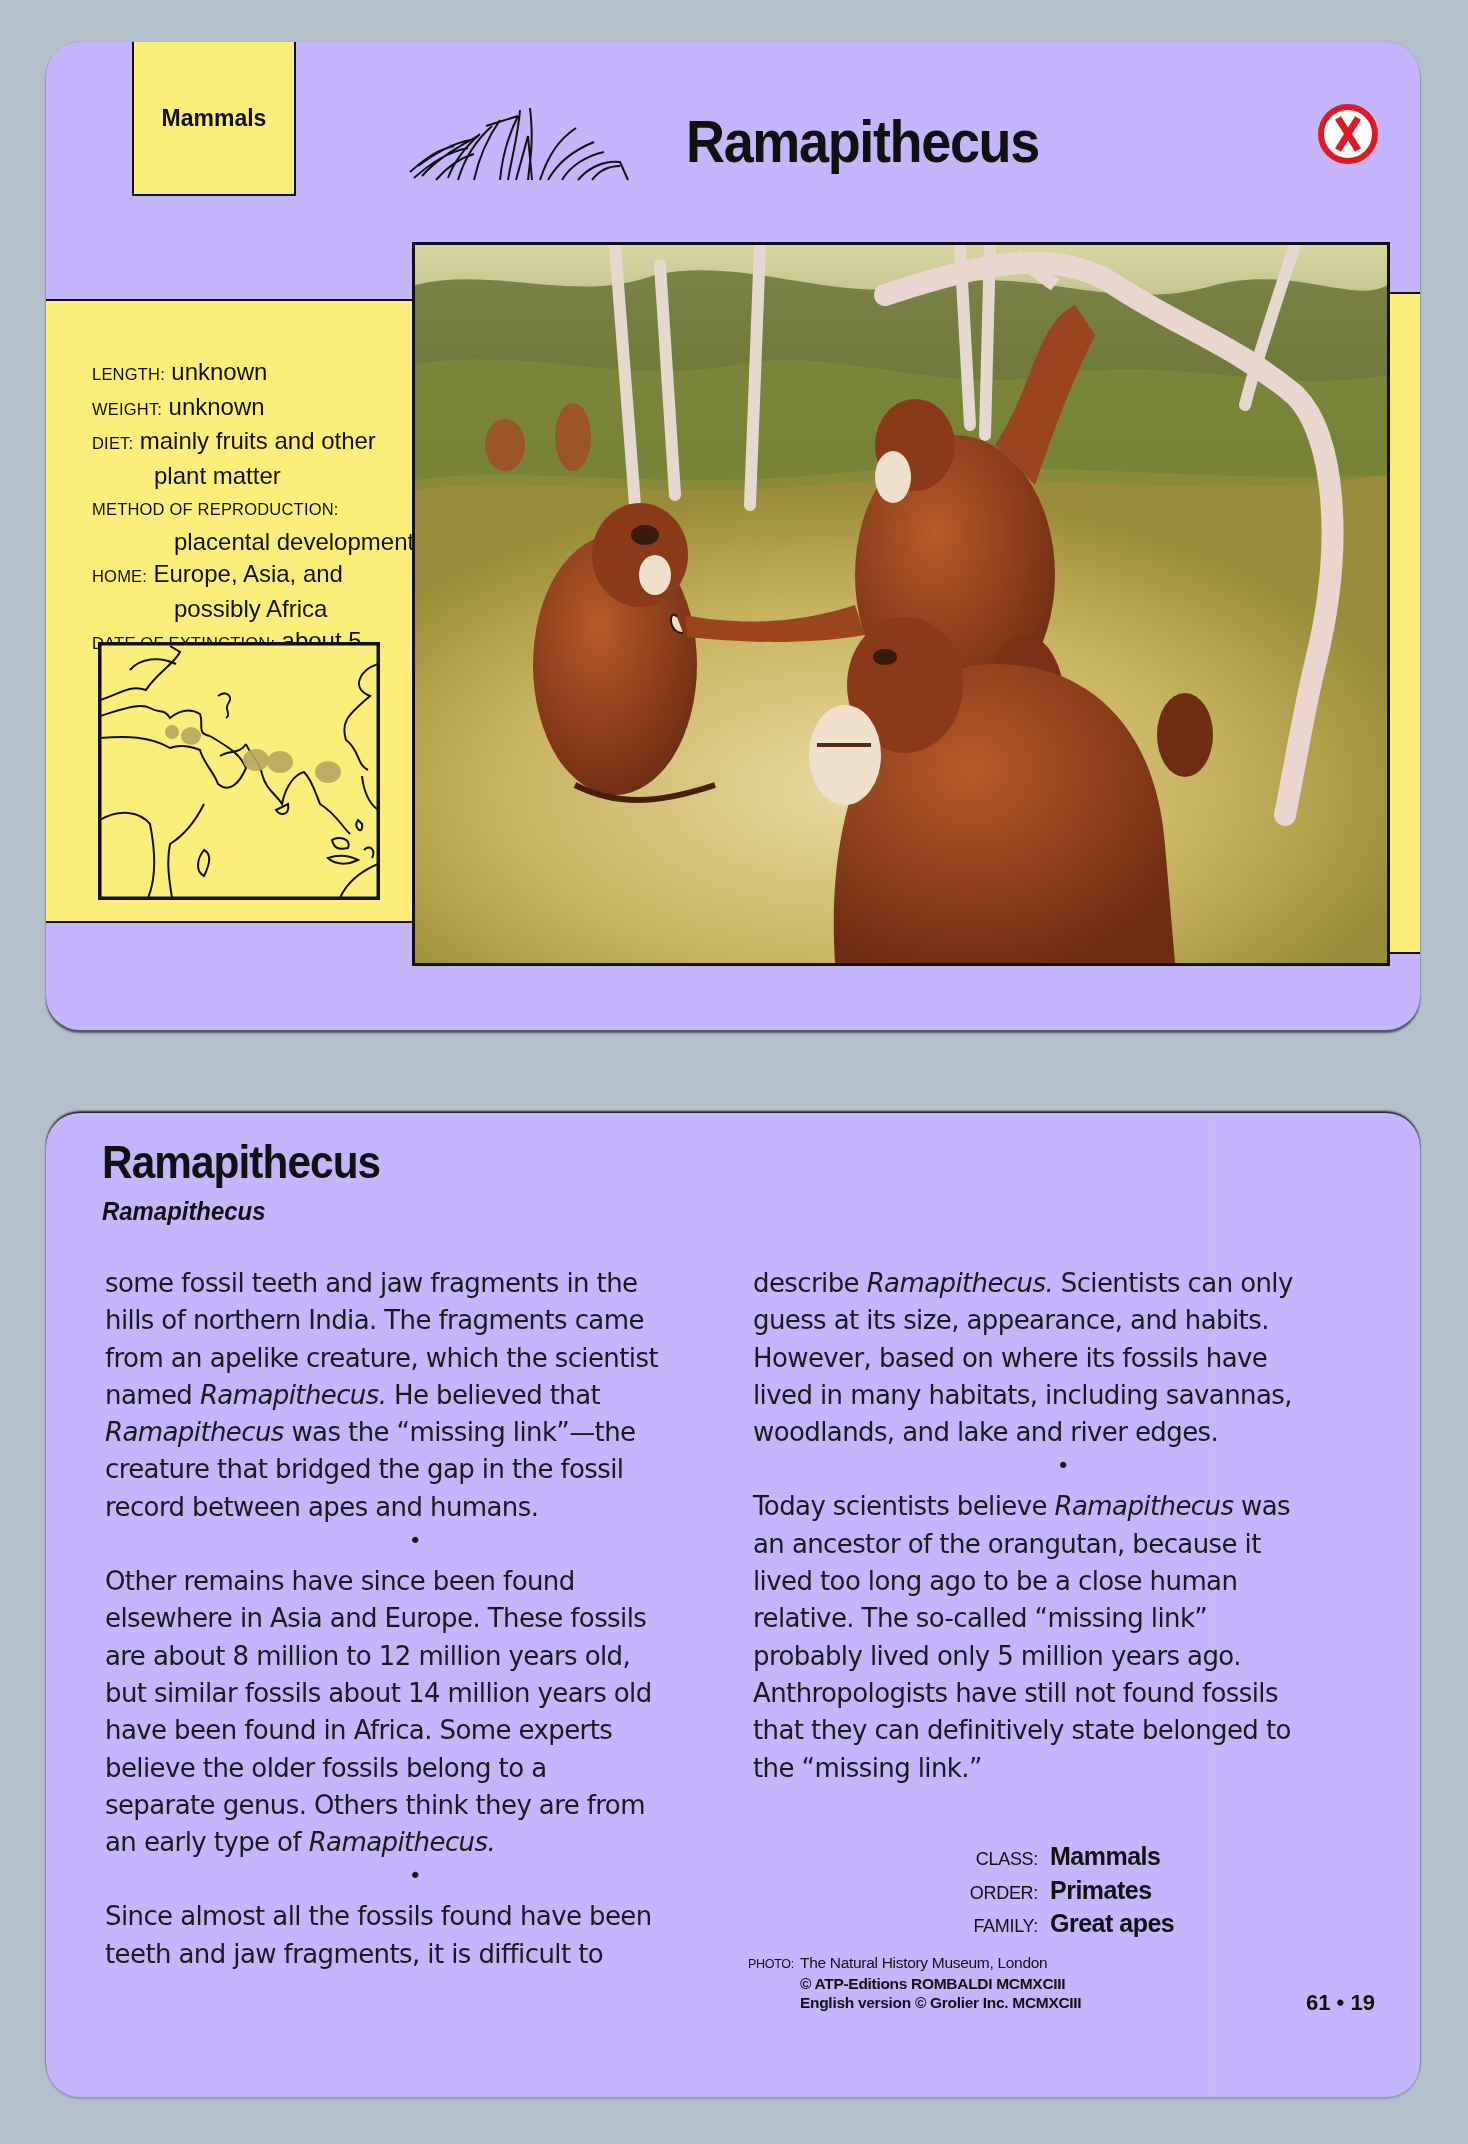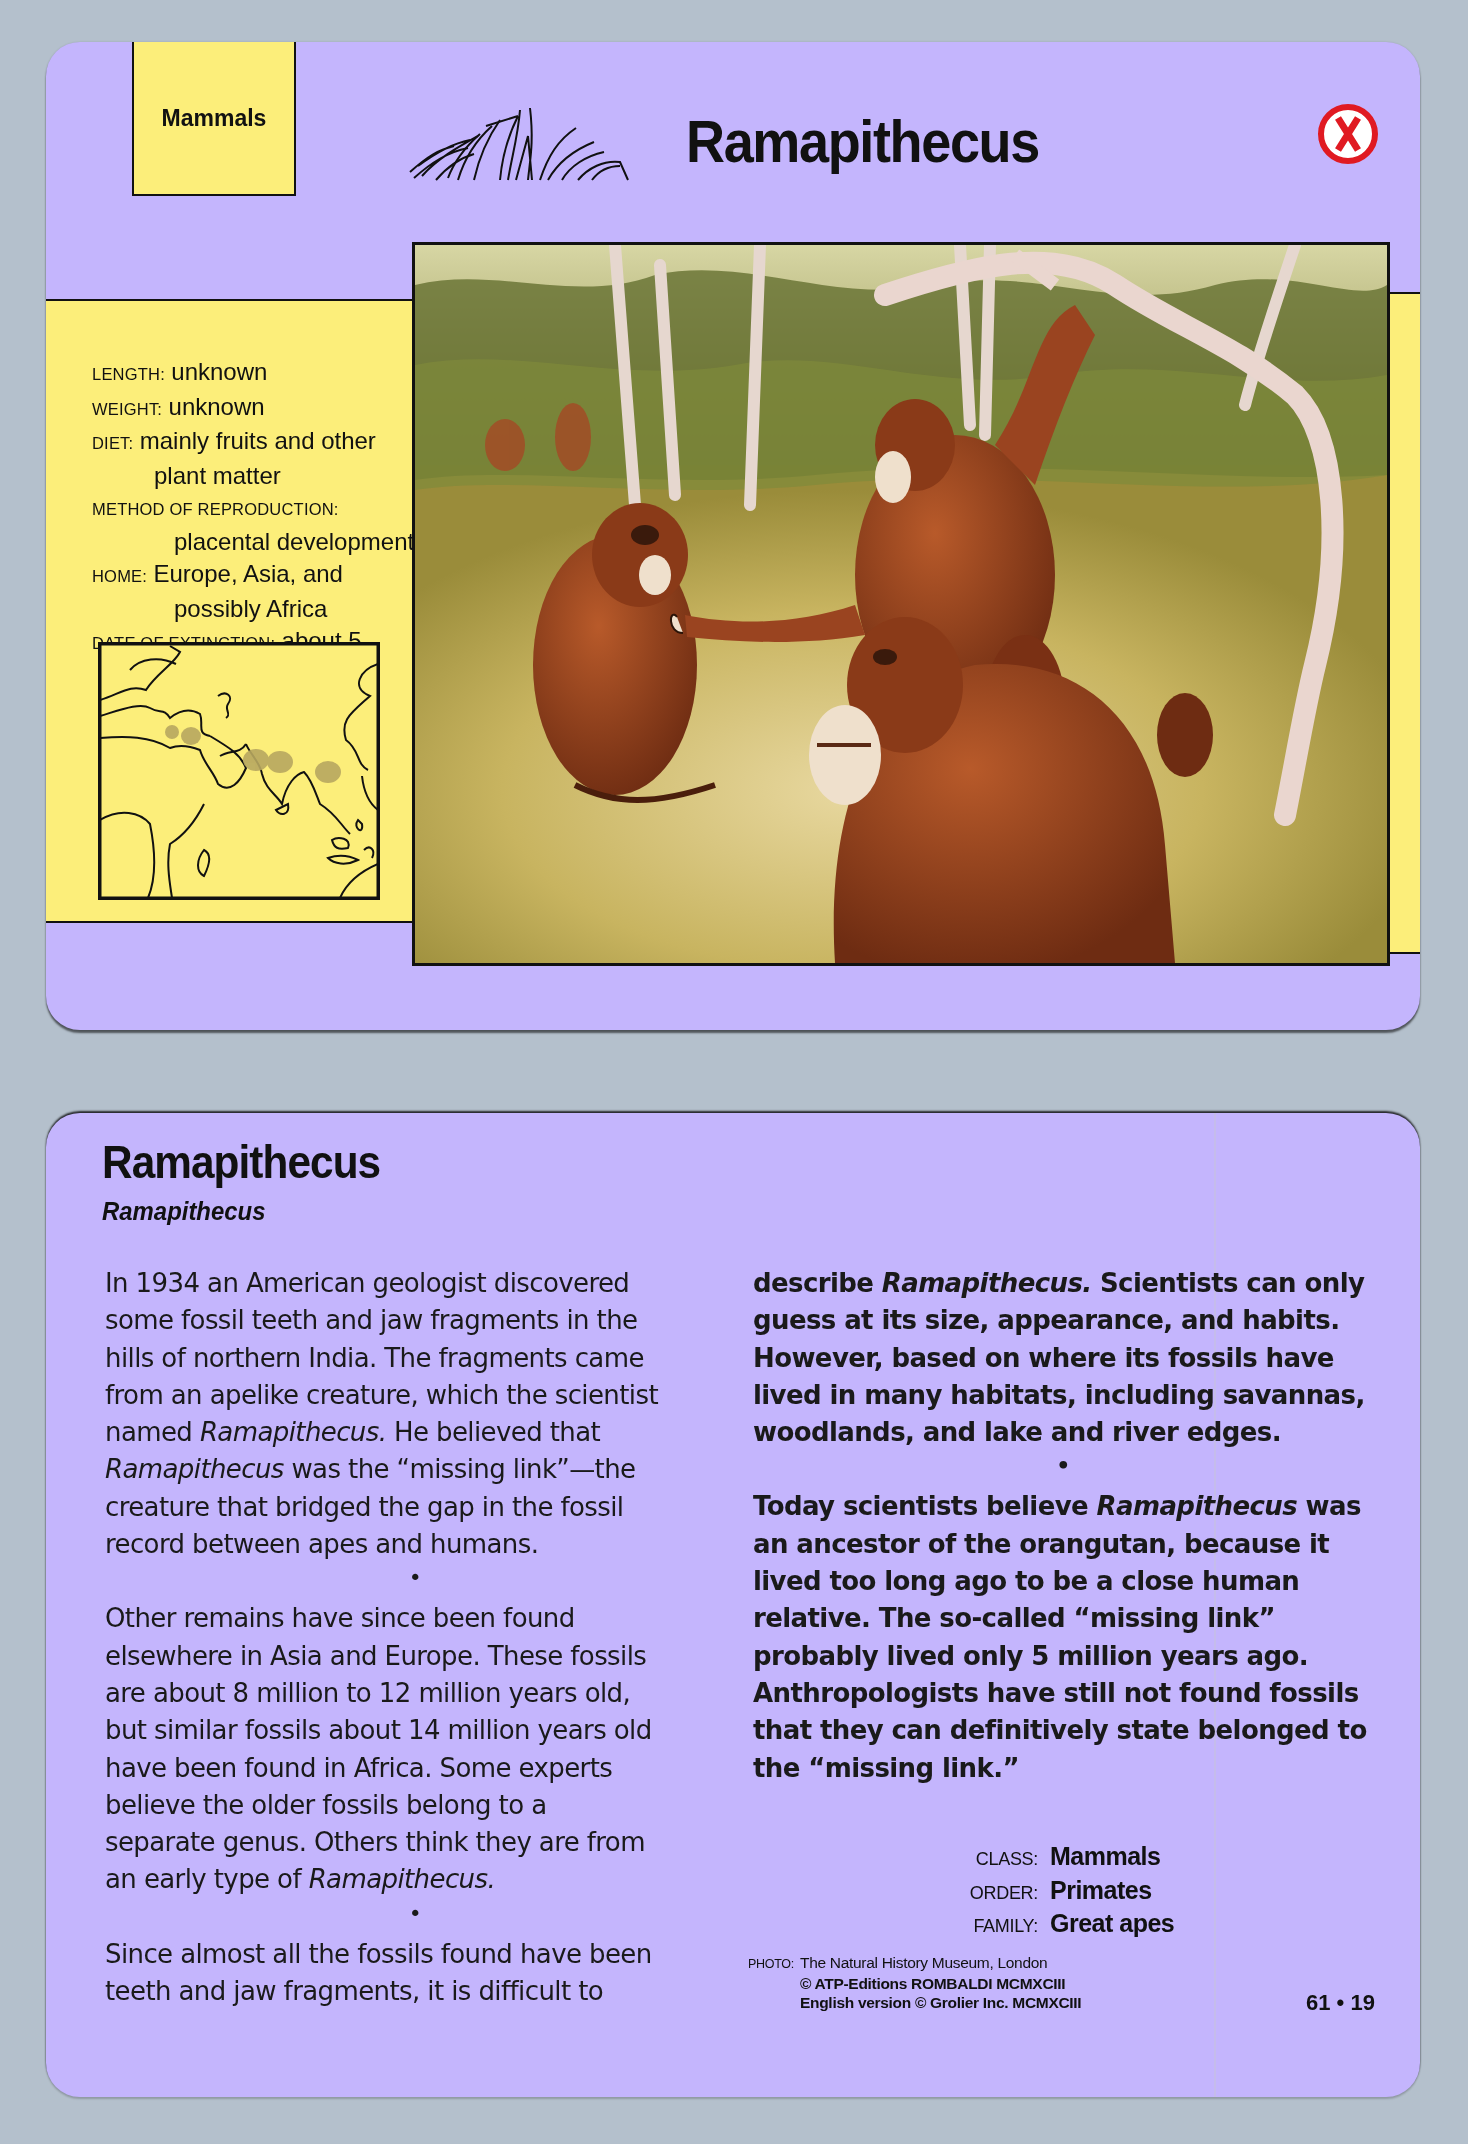--- a/index.html
+++ b/index.html
@@ -66,21 +66,21 @@
     transform:scaleX(0.92); transform-origin:left center;
   }
   .col {
     position:absolute; top:152px; width:620px; font-family:"DejaVu Sans", sans-serif;
     font-size:26px; line-height:37.3px; letter-spacing:-0.6px; color:#1a1a1a;
   }
   .col .line { white-space:nowrap; }
   .col .bullet { text-align:center; height:37px; line-height:30px; font-size:22px; }
   .col i { font-style:italic; }
   #col1 { left:59px; }
-  #col2 { left:707px;font-weight:bold; }
+  #col2 { left:707px; }
 
   .taxonomy { position:absolute; left:912px; top:728px; font-size:23px; line-height:30.5px;margin-left:8px; }
   .taxonomy .trow { display:flex; white-space:nowrap; }
   .taxonomy .tl { width:72px; text-align:right; font-size:18px; text-transform:uppercase; padding-right:12px; padding-top:3px; letter-spacing:-0.3px;}
   .taxonomy .tv { font-weight:700; font-size:25px; letter-spacing:-0.5px; }
   .credits { position:absolute; left:702px; top:840px; font-size:15.5px; line-height:19px; letter-spacing:-0.3px; }
   .credits .cl { font-size:12.5px; text-transform:uppercase; display:inline-block; width:52px; }
   .credits .cindent { padding-left:52px;font-weight:bold; }
   .card-num { position:absolute; left:1260px; top:877px; font-weight:700; font-size:22px; }
   .fold-line { position:absolute; left:1168px; top:0; width:2px; height:984px; background:rgba(200,200,200,0.35); }
@@ -254,21 +254,20 @@
   </div>
 </div>
 
 <div id="back" class="card">
   <div class="fold-line"></div>
   <div class="back-title">Ramapithecus</div>
   <div class="back-sci">Ramapithecus</div>
 
   <div id="col1" class="col">
     <div class="para">
-        <div class="line">In 1934 an American geologist discovered</div>
         <div class="line">some fossil teeth and jaw fragments in the</div>
         <div class="line">hills of northern India. The fragments came</div>
         <div class="line">from an apelike creature, which the scientist</div>
         <div class="line">named <i>Ramapithecus.</i> He believed that</div>
         <div class="line"><i>Ramapithecus</i> was the “missing link”—the</div>
         <div class="line">creature that bridged the gap in the fossil</div>
         <div class="line">record between apes and humans.</div>
       </div>
     <div class="bullet">•</div>
     <div class="para">

